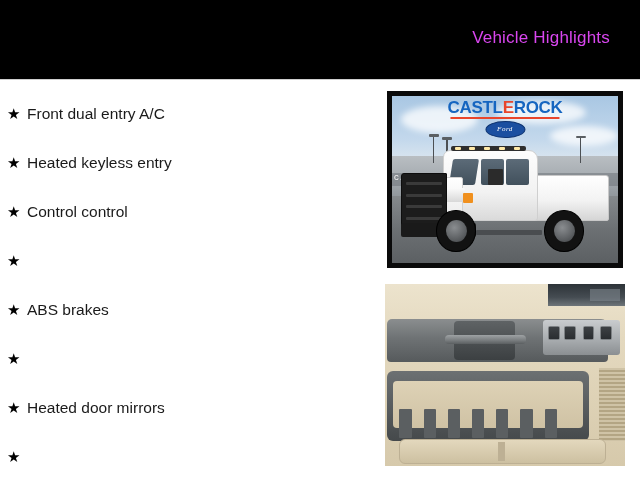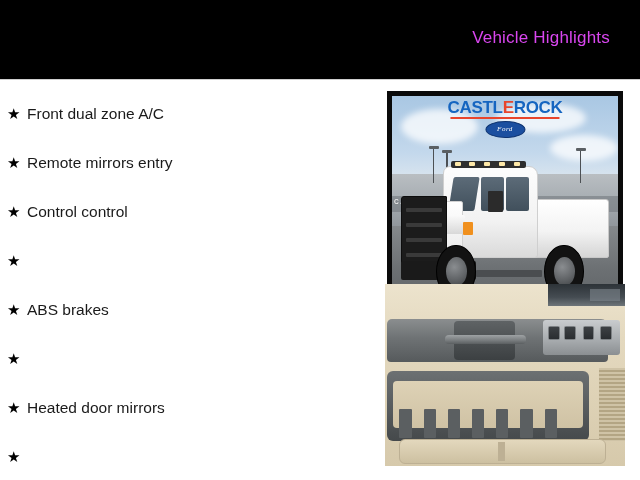--- a/index.html
+++ b/index.html
@@ -83,21 +83,21 @@
   .photo {
     position: absolute;
     overflow: hidden;
   }
 
   
   .photo-truck {
     left: 387px;
     top: 10px;
     width: 236px;
-    height: 227px;
+    height: 177px;
     background: #0a0a0a;
     padding: 5px;
     box-sizing: border-box;
   }
   .truck-canvas {
     position: relative;
     width: 100%;
     height: 100%;
     overflow: hidden;
     background: linear-gradient(to bottom, #a9c7e3 0%, #c3d8ec 26%, #dde7ef 40%, #cfd2d3 48%, #8f9396 58%, #6e7174 100%);
@@ -490,25 +490,25 @@
 
 <div class="header">
   <div class="header-title">Vehicle Highlights</div>
 </div>
 
 <div class="content">
 
   <ul class="feature-list">
     <li class="feature-item">
       <span class="feature-bullet">★</span>
-      <span class="feature-text">Front dual zone A/C</span>
-    </li>
-    <li class="feature-item">
-      <span class="feature-bullet">★</span>
-      <span class="feature-text">Remote mirrors entry</span>
+      <span class="feature-text">Front dual entry A/C</span>
+    </li>
+    <li class="feature-item">
+      <span class="feature-bullet">★</span>
+      <span class="feature-text">Heated keyless entry</span>
     </li>
     <li class="feature-item">
       <span class="feature-bullet">★</span>
       <span class="feature-text">Control control</span>
     </li>
     <li class="feature-item">
       <span class="feature-bullet">★</span>
     </li>
     <li class="feature-item">
       <span class="feature-bullet">★</span>

